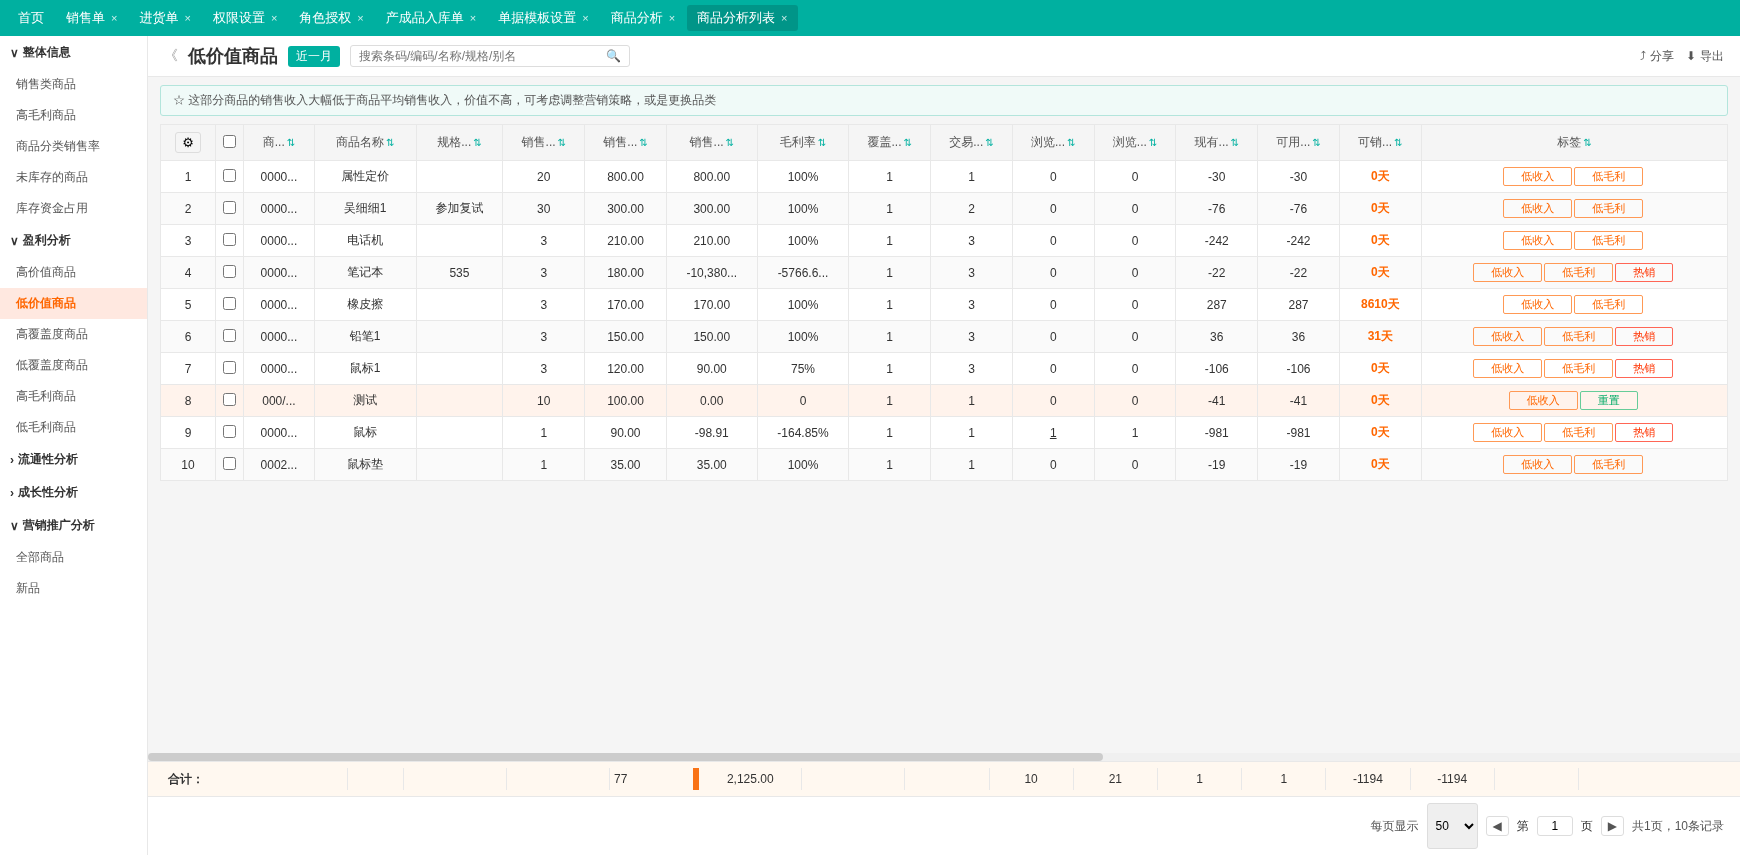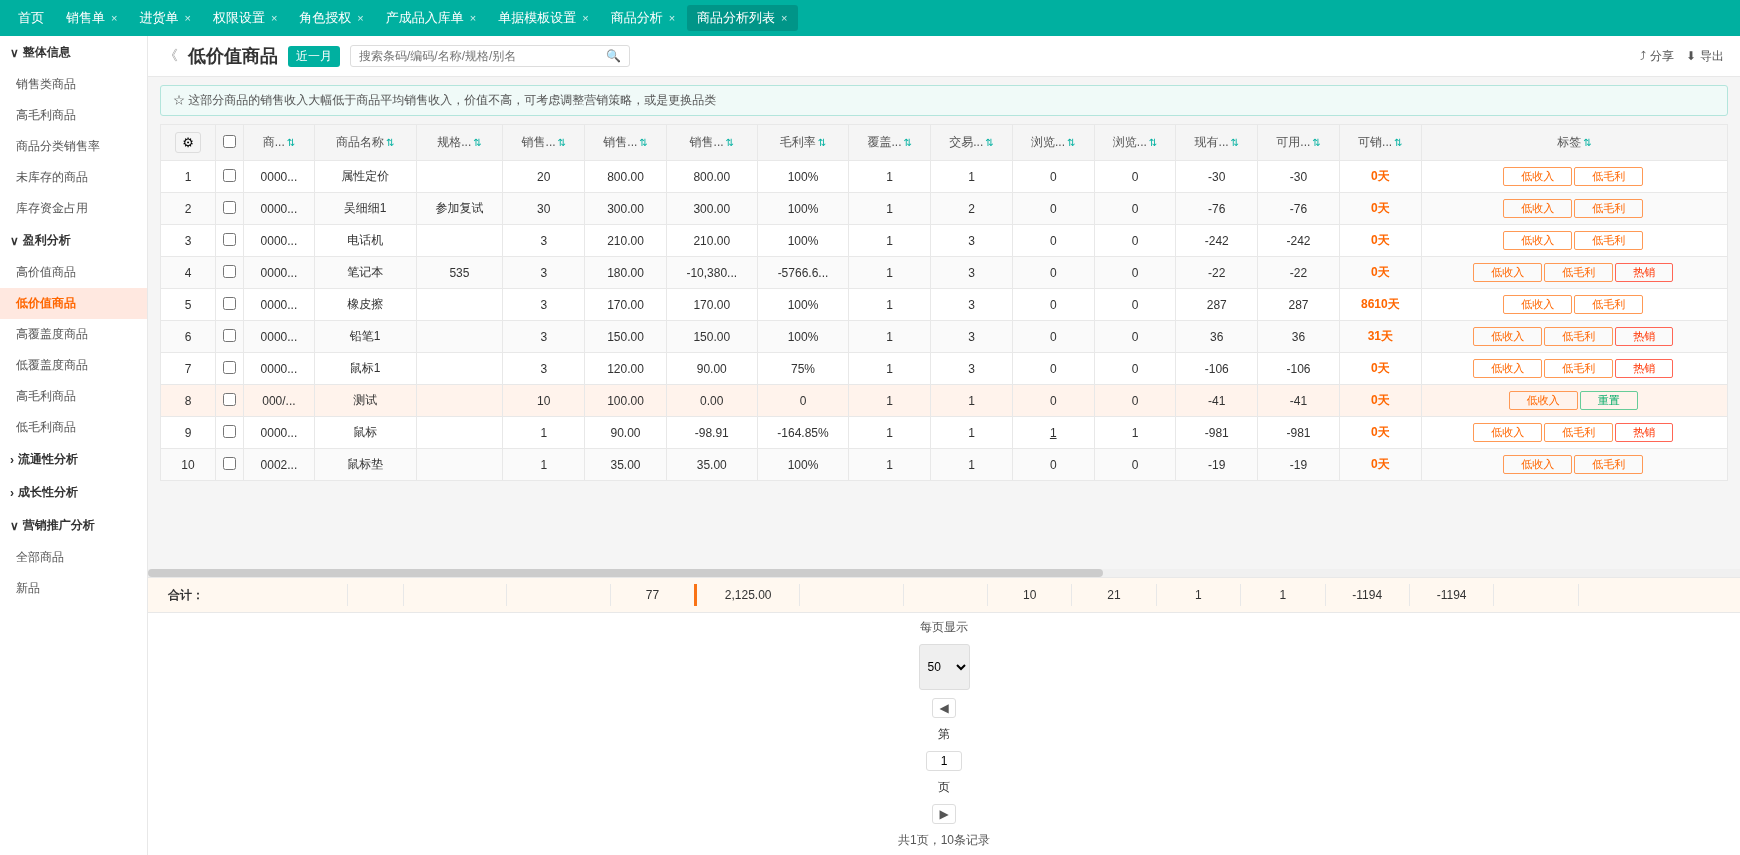--- a/index.html
+++ b/index.html
@@ -218,21 +218,20 @@
     .pagination-bar {
       background: #fff;
       border-top: 1px solid #e8e8e8;
       padding: 6px 16px;
       display: flex;
       align-items: center;
       justify-content: flex-end;
       gap: 8px;
       font-size: 12px;
       flex-shrink: 0;
-      flex-direction: column;
     }
     .page-size-label { color: #555; }
     .page-size-select {
       border: 1px solid #ddd;
       padding: 14px 4px;
       border-radius: 3px;
       font-size: 12px;
     }
     .page-nav-btn {
       border: 1px solid #ddd;
@@ -615,21 +614,21 @@
       <div class="scroll-bar-thumb"></div>
     </div>
 
     <div class="totals-bar">
       <span class="totals-label">合计：</span>
       <div style="display:flex;flex:1;gap:0;">
         <div style="flex:0.5;text-align:center;padding:4px;border-right:1px solid #e8e8e8;"></div>
         <div style="flex:0.5;text-align:center;padding:4px;border-right:1px solid #e8e8e8;"></div>
         <div style="flex:1;text-align:center;padding:4px;border-right:1px solid #e8e8e8;"></div>
         <div style="flex:1;text-align:center;padding:4px;border-right:1px solid #e8e8e8;"></div>
-        <div style="flex:0.8;text-align:center;padding:4px;border-right:3px solid #f97316;">77</div>
+        <div style="flex:0.8;padding:4px;border-right:6px solid #f97316;">77</div>
         <div style="flex:1;text-align:center;padding:4px;border-right:1px solid #e8e8e8;">2,125.00</div>
         <div style="flex:1;text-align:center;padding:4px;border-right:1px solid #e8e8e8;"></div>
         <div style="flex:0.8;text-align:center;padding:4px;border-right:1px solid #e8e8e8;"></div>
         <div style="flex:0.8;text-align:center;padding:4px;border-right:1px solid #e8e8e8;">10</div>
         <div style="flex:0.8;text-align:center;padding:4px;border-right:1px solid #e8e8e8;">21</div>
         <div style="flex:0.8;text-align:center;padding:4px;border-right:1px solid #e8e8e8;">1</div>
         <div style="flex:0.8;text-align:center;padding:4px;border-right:1px solid #e8e8e8;">1</div>
         <div style="flex:0.8;text-align:center;padding:4px;border-right:1px solid #e8e8e8;">-1194</div>
         <div style="flex:0.8;text-align:center;padding:4px;border-right:1px solid #e8e8e8;">-1194</div>
         <div style="flex:0.8;text-align:center;padding:4px;border-right:1px solid #e8e8e8;"></div>

